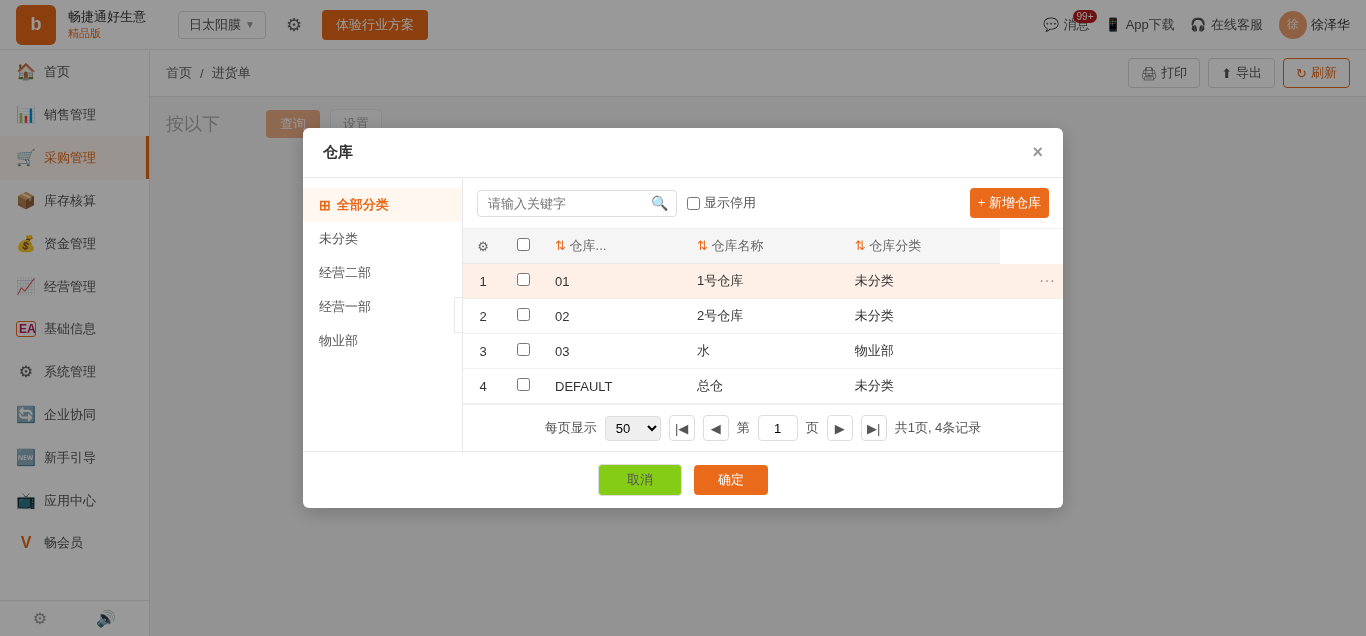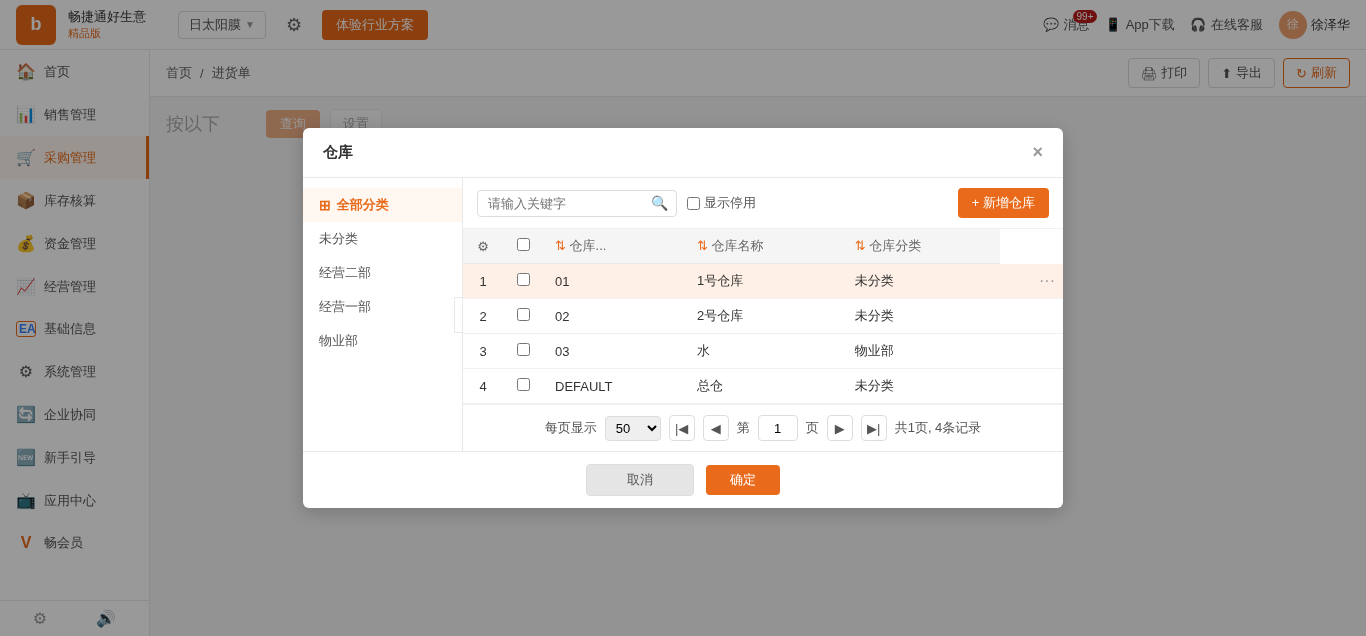--- a/index.html
+++ b/index.html
@@ -140,21 +140,21 @@
     .search-input {
       border: 1px solid #ddd; border-radius: 4px;
       padding: 5px 30px 5px 10px; width: 200px; font-size: 13px; outline: none;
     }
     .search-icon { position: absolute; right: 8px; color: #999; font-size: 14px; cursor: pointer; }
     .show-disabled { display: flex; align-items: center; gap: 4px; color: #555; font-size: 13px; cursor: pointer; }
     .add-btn {
       margin-left: auto;
       background: #e86a1a; color: #fff;
       border: none; border-radius: 4px;
-      padding: 6px 14px; cursor: pointer; font-size: 13px;
+      padding: 6px 8px; cursor: pointer; font-size: 13px;
       display: flex; align-items: center; gap: 4px;
     }
 
     
     .table-wrap { flex: 1; overflow: auto; }
     table { width: 100%; border-collapse: collapse; font-size: 13px; }
     table th {
       background: #f5f5f5; padding: 8px 12px;
       text-align: left; border-bottom: 1px solid #e8e8e8;
       color: #666; font-weight: normal; white-space: nowrap;
@@ -186,22 +186,22 @@
       border: 1px solid #ddd; border-radius: 4px; padding: 3px 6px;
       font-size: 13px; outline: none; cursor: pointer;
     }
 
     
     .dialog-footer {
       padding: 12px 20px; border-top: 1px solid #e8e8e8;
       display: flex; align-items: center; justify-content: center; gap: 12px;
     }
     .btn-cancel {
-      border: 1px solid #ddd; background: #e5e5e5; color: #555;
-      padding: 6px 40px; border-radius: 4px; cursor: pointer; font-size: 13px;
+      border: 1px solid #ddd; background: #84cc16; color: #555;
+      padding: 6px 28px; border-radius: 4px; cursor: pointer; font-size: 13px;
     }
     .btn-confirm {
       background: #e86a1a; color: #fff;
       border: none; border-radius: 4px;
       padding: 6px 24px; cursor: pointer; font-size: 13px;
     }
 
     
     .bg-content { padding: 12px 16px; opacity: 0.5; }
     .filter-bar { display: flex; gap: 10px; align-items: center; margin-bottom: 12px; flex-wrap: wrap; }
@@ -264,21 +264,21 @@
   </div>
   <div class="sidebar-item">
     <span class="sidebar-icon">💰</span>
     <span>资金管理</span>
   </div>
   <div class="sidebar-item">
     <span class="sidebar-icon">📈</span>
     <span>经营管理</span>
   </div>
   <div class="sidebar-item">
-    <span class="sidebar-icon" style="font-style:normal;font-size:12px;font-weight:bold;color:#3b82f6;border:1px solid #e86a1a;border-radius:3px;padding:0 2px;">EA</span>
+    <span class="sidebar-icon" style="font-style:normal;font-size:12px;font-weight:bold;color:#be185d;border:1px solid #e86a1a;border-radius:3px;padding:0 2px;">EA</span>
     <span>基础信息</span>
   </div>
   <div class="sidebar-item">
     <span class="sidebar-icon">⚙</span>
     <span>系统管理</span>
   </div>
   <div class="sidebar-item">
     <span class="sidebar-icon">🔄</span>
     <span>企业协同</span>
   </div>

